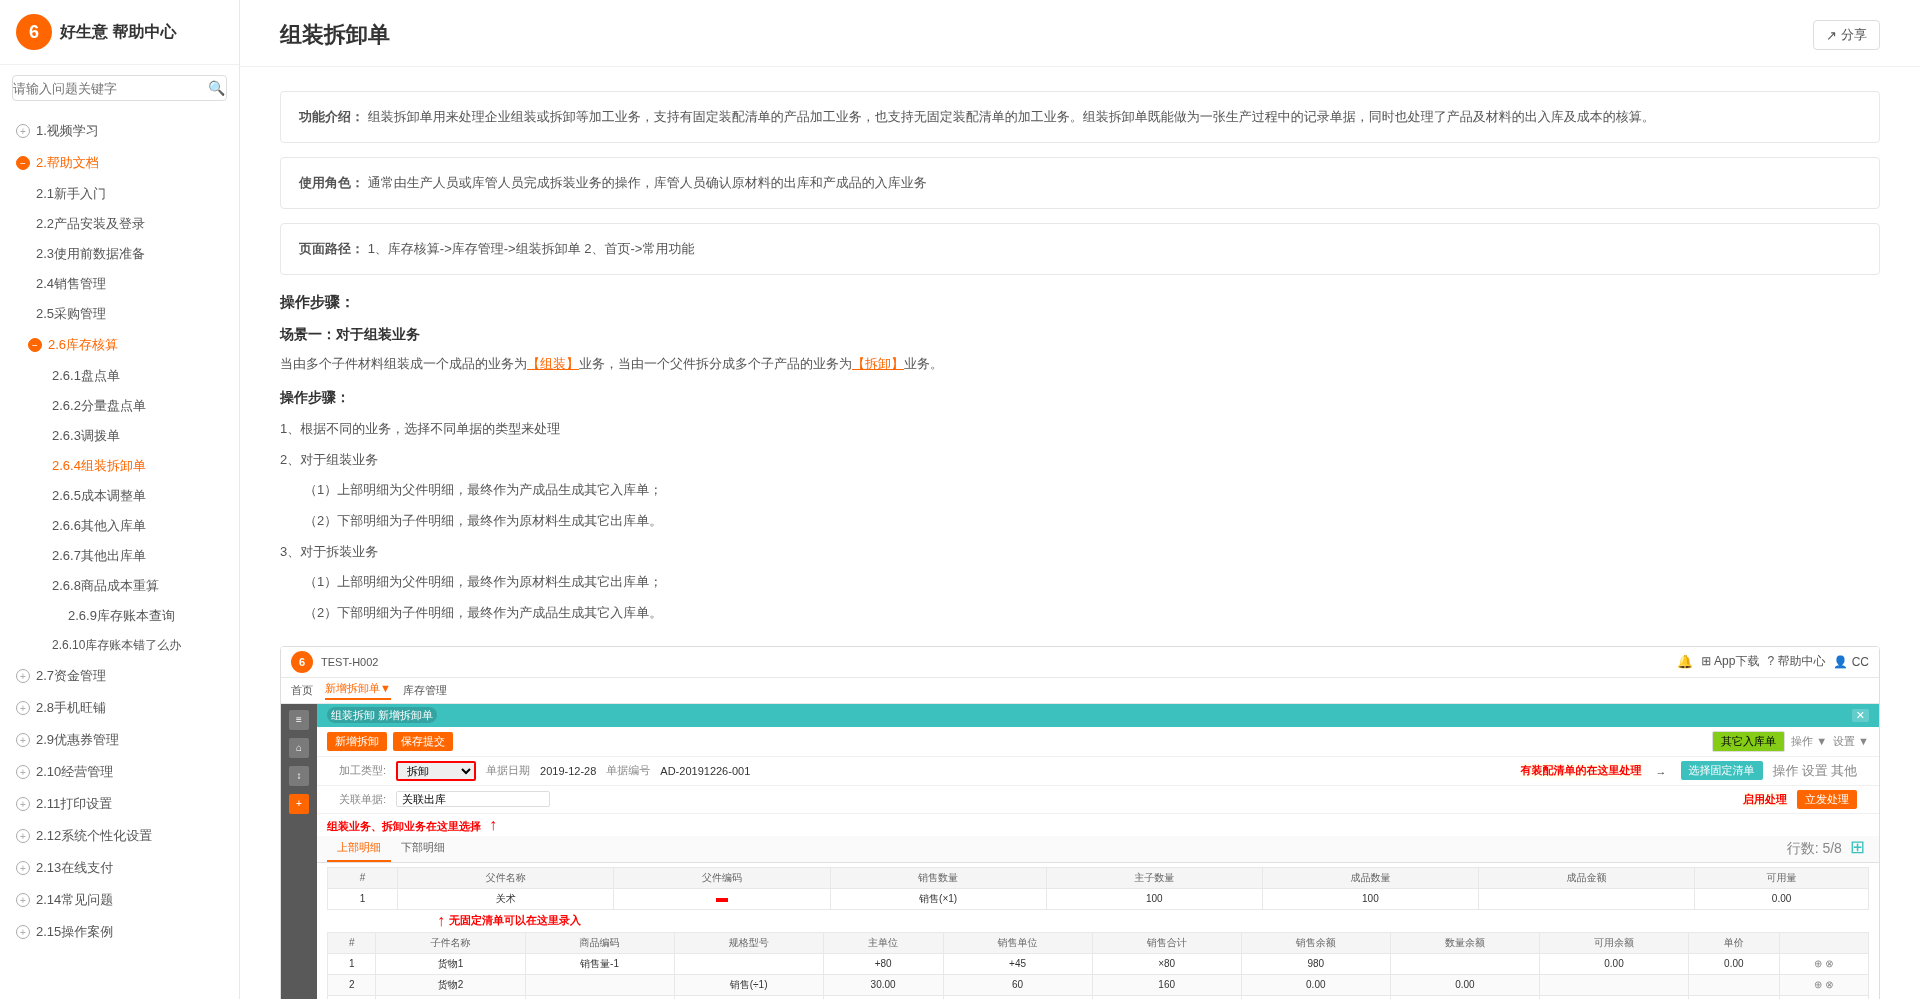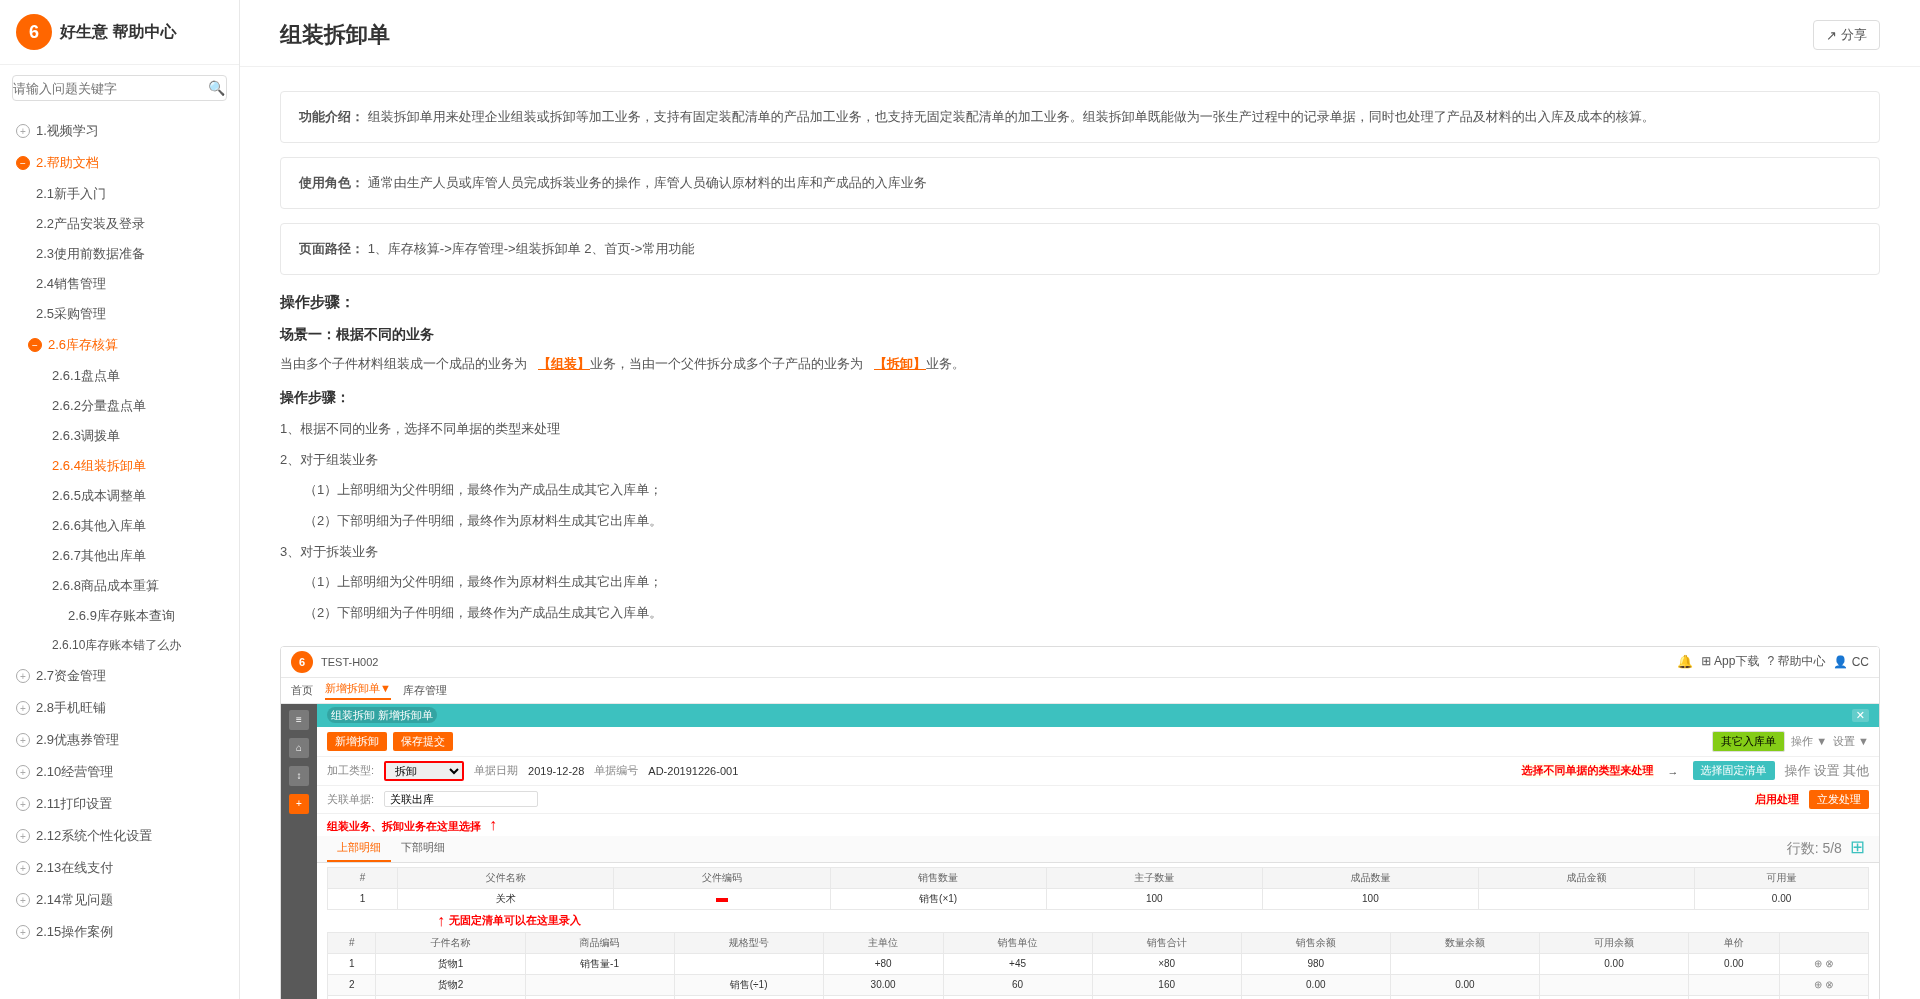--- a/index.html
+++ b/index.html
@@ -160,21 +160,21 @@
       font-weight: bold;
       color: #333;
       margin: 14px 0 8px 0;
     }
     .step-text {
       font-size: 13px;
       color: #555;
       line-height: 1.9;
       margin-bottom: 6px;
     }
-    .highlight { color: #f60; font-weight: bold; text-decoration: underline; margin-left: 11px; }
+    .highlight { color: #f60; font-weight: normal; text-decoration: underline; }
     .indent1 { padding-left: 24px; }
 
     
     .screenshot-wrapper {
       margin: 20px 0;
       border: 1px solid #ddd;
       border-radius: 4px;
       overflow: hidden;
       background: #f0f0f0;
     }
@@ -236,21 +236,21 @@
     }
     .app-doc-header .close-x {
       background: rgba(255,255,255,0.2);
       border-radius: 2px;
       padding: 0 4px;
       cursor: pointer;
     }
     .app-form-row {
       display: flex;
       align-items: center;
-      padding: 4px 10px;
+      padding: 4px 22px;
       gap: 10px;
       font-size: 11px;
       border-bottom: 1px solid #f0f0f0;
       flex-wrap: wrap;
     }
     .app-form-label { color: #888; white-space: nowrap; }
     .app-form-value { color: #333; white-space: nowrap; }
     .app-form-input {
       border: 1px solid #ddd;
       border-radius: 2px;
@@ -422,21 +422,21 @@
         <span>通常由生产人员或库管人员完成拆装业务的操作，库管人员确认原材料的出库和产成品的入库业务</span>
       </div>
 
       <div class="info-block">
         <span style="font-weight:bold;">页面路径：</span>
         <span>1、库存核算-&gt;库存管理-&gt;组装拆卸单 2、首页-&gt;常用功能</span>
       </div>
 
       <div class="section-title">操作步骤：</div>
 
-      <div class="scene-title">场景一：根据不同的业务</div>
+      <div class="scene-title">场景一：对于组装业务</div>
       <div class="step-text">
         当由多个子件材料组装成一个成品的业务为<span class="highlight">【组装】</span>业务，当由一个父件拆分成多个子产品的业务为<span class="highlight">【拆卸】</span>业务。
       </div>
 
       <div class="section-title" style="font-size:14px; margin-top:12px;">操作步骤：</div>
 
       <div class="step-text">1、根据不同的业务，选择不同单据的类型来处理</div>
       <div class="step-text">2、对于组装业务</div>
       <div class="step-text indent1">（1）上部明细为父件明细，最终作为产成品生成其它入库单；</div>
       <div class="step-text indent1">（2）下部明细为子件明细，最终作为原材料生成其它出库单。</div>
@@ -498,21 +498,21 @@
                   <select class="app-form-input highlight-red" style="border:2px solid #f00;">
                     <option>拆卸</option>
                     <option>组装</option>
                   </select>
                   <span class="app-form-label">单据日期</span>
                   <span class="app-form-value">2019-12-28</span>
                   <span class="app-form-label">单据编号</span>
                   <span class="app-form-value">AD-20191226-001</span>
                   <span style="flex:1;"></span>
 
-                  <span style="color:#f00; font-size:11px; font-weight:bold; background:#ffe;">选择不同单据的类型来处理</span>
+                  <span style="color:#f00; font-size:11px; font-weight:bold; background:#ffe;">有装配清单的在这里处理</span>
                   <span style="margin: 0 4px;">→</span>
                   <button class="teal-btn">选择固定清单</button>
                   <span style="font-size:13px; color:#888;font-family:Liberation Serif, serif;">操作 设置 其他</span>
                 </div>
 
                 <div class="app-form-row">
                   <span class="app-form-label">关联单据:</span>
                   <input class="app-form-input" style="min-width: 120px;" value="关联出库">
                   <span style="flex:1;"></span>
                   <span style="color:#f00; font-size:11px; font-weight:bold; background:#ffe; margin-left:80px;">启用处理</span>

